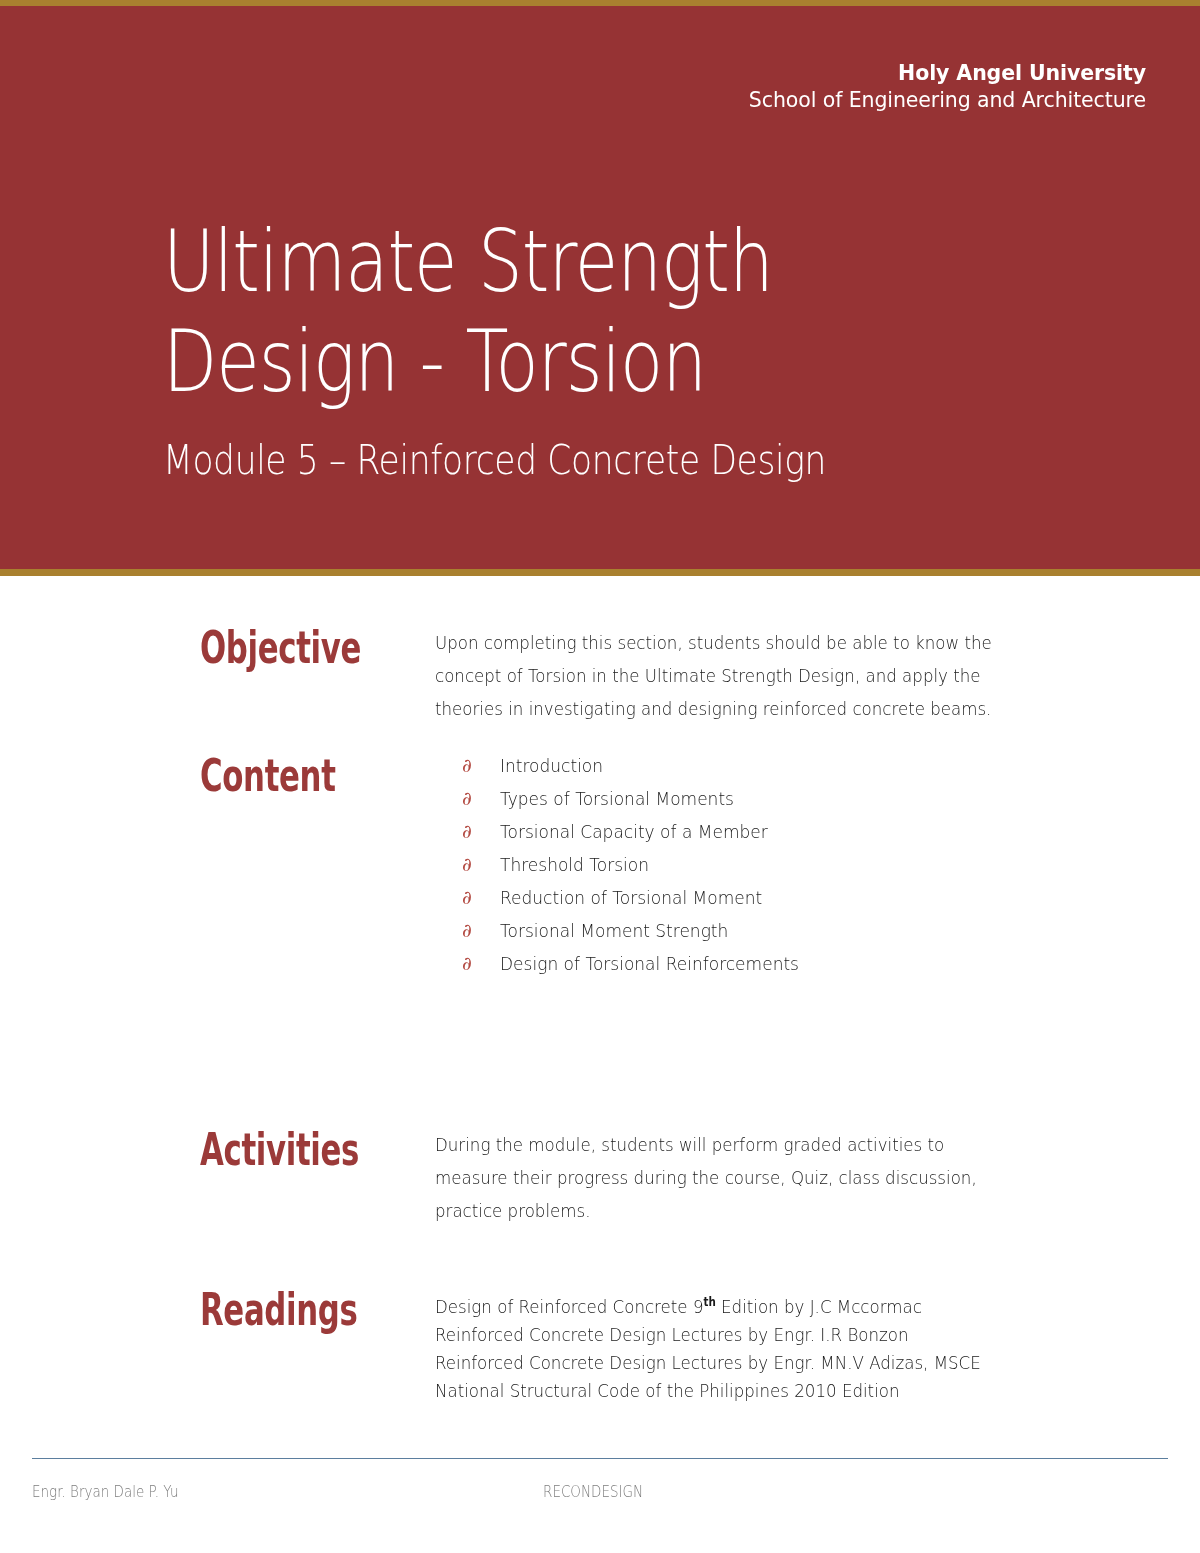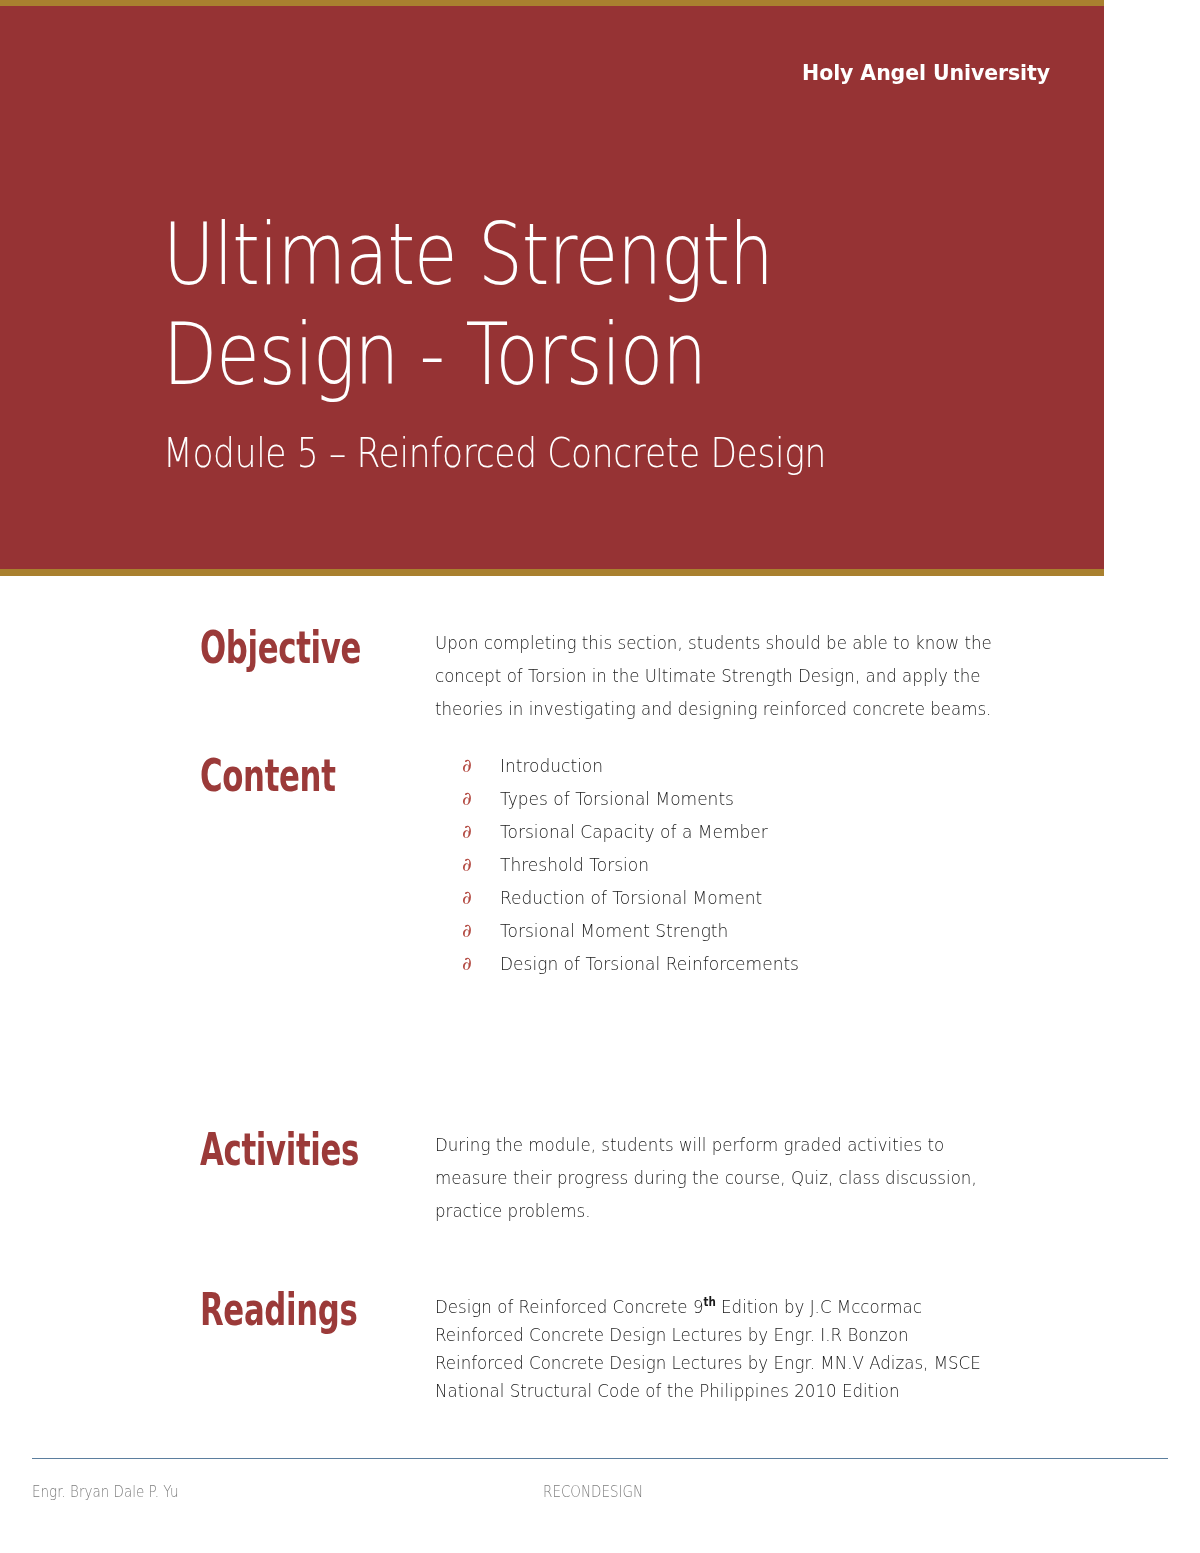--- a/index.html
+++ b/index.html
@@ -14,21 +14,21 @@
     position: relative;
     font-family: "Liberation Sans", sans-serif;
     overflow: hidden;
   }
 
   
   .banner {
     position: absolute;
     left: 0;
     top: 0;
-    width: 1104px;
+    width: 1200px;
     height: 576px;
     background: #963334;
     box-sizing: border-box;
     border-top: 6px solid #a9802f;
     border-bottom: 7px solid #a9802f;
   }
   .banner-inner {
     position: relative;
     width: 100%;
     height: 100%;
@@ -46,21 +46,21 @@
     font-family: "DejaVu Sans", sans-serif;
     font-size: 20.5px;
     letter-spacing: -0.1px;
     white-space: nowrap;
   }
   .org-line.bold { font-weight: bold; }
 
   .title-block {
     position: absolute;
     left: 163px;
-    top: 199px;
+    top: 206px;
   }
   .doc-title {
     color: #ffffff;
     font-family: "DejaVu Sans", sans-serif;
     font-weight: 300;
     font-size: 86px;
     line-height: 1.16;
     letter-spacing: -1.2px;
     transform: scaleX(0.82);
     transform-origin: left center;
@@ -197,20 +197,21 @@
   .page-num { font-weight: bold; color: #6f6f6f; }
 </style>
 </head>
 <body>
 
 <div class="banner">
   <div class="banner-inner">
 
     <div class="org-block">
       <div class="org-line bold">Holy Angel University</div>
+      <div class="org-line">School of Engineering and Architecture</div>
     </div>
 
     <div class="title-block">
       <h1 class="doc-title">Ultimate Strength</h1>
       <h1 class="doc-title">Design - Torsion</h1>
       <div class="doc-subtitle">Module 5 – Reinforced Concrete Design</div>
     </div>
 
   </div>
 </div>

